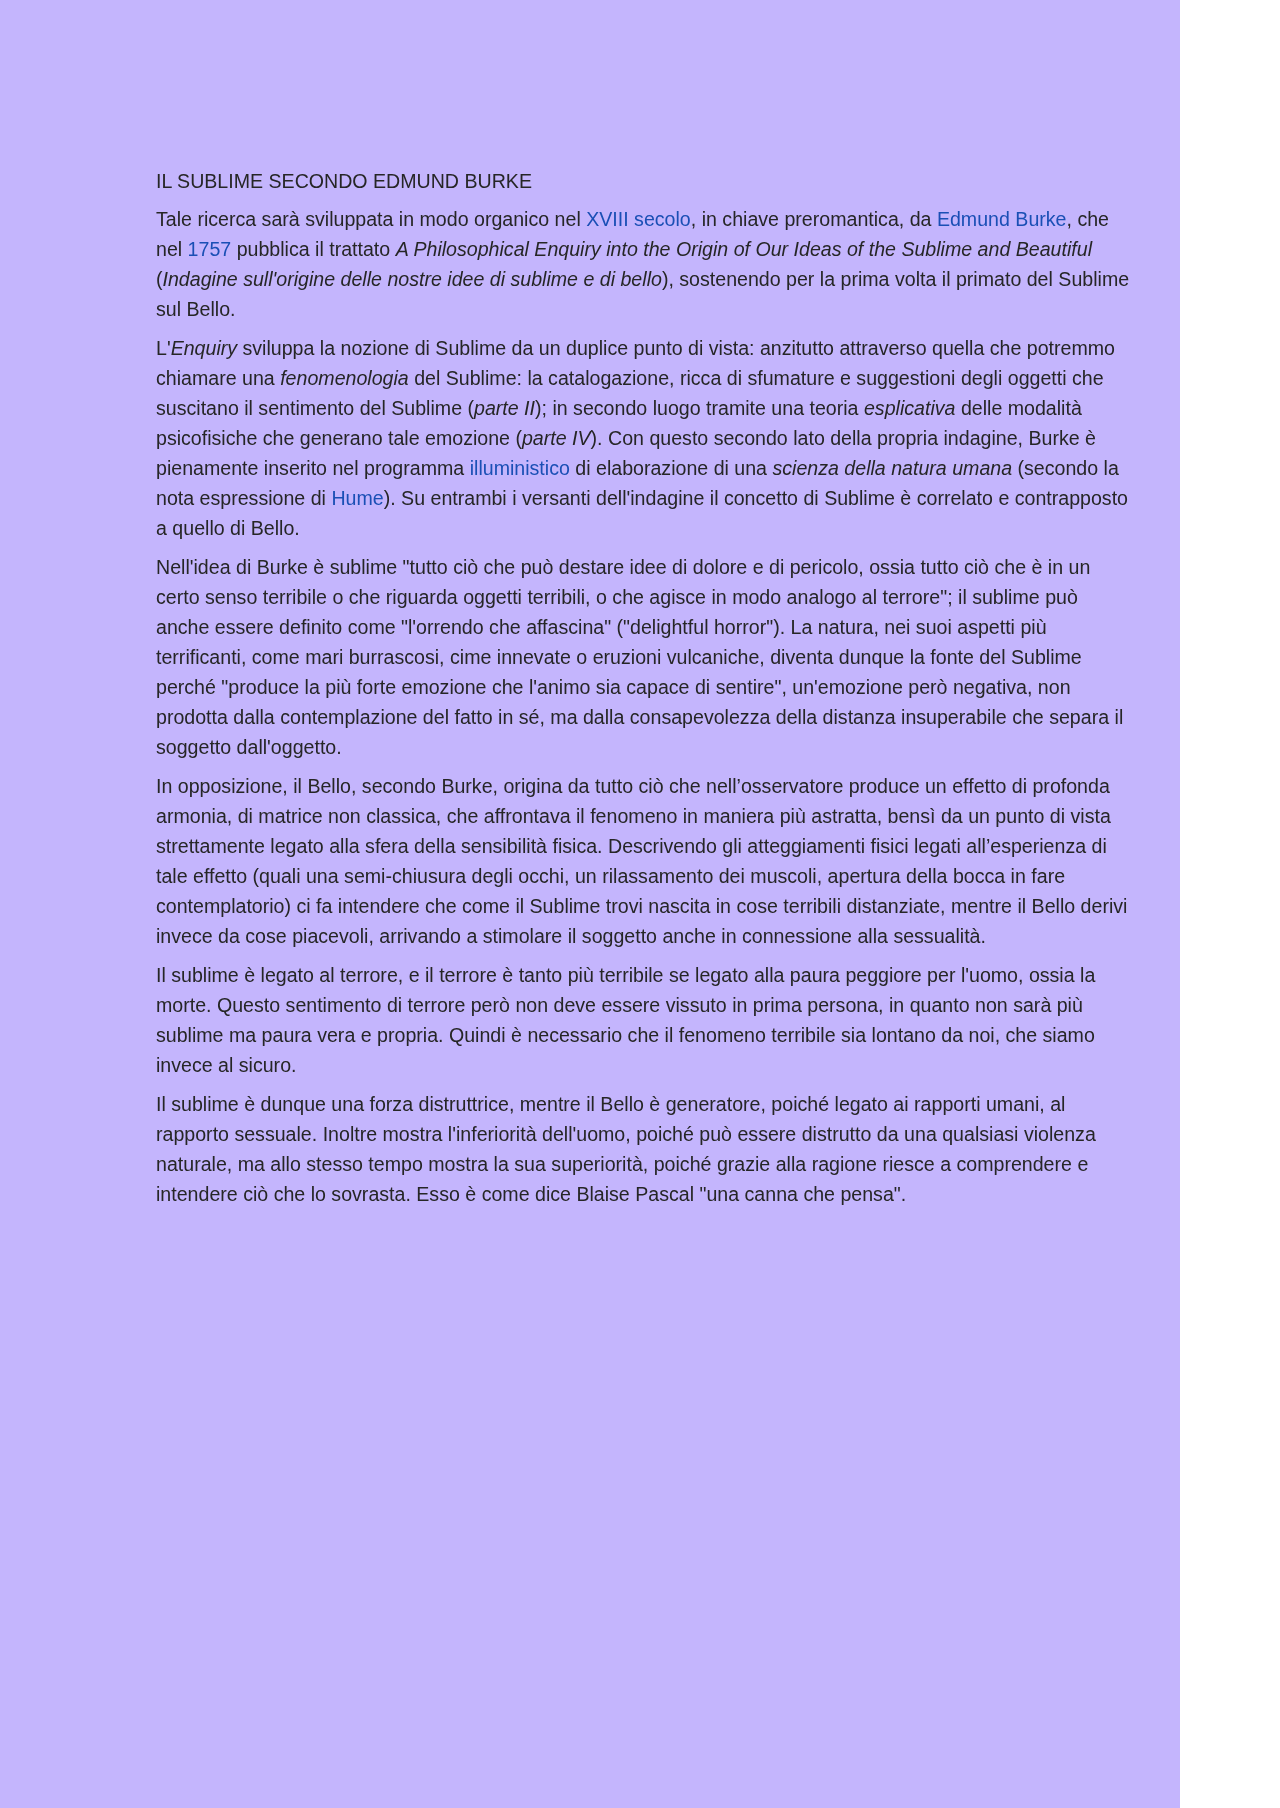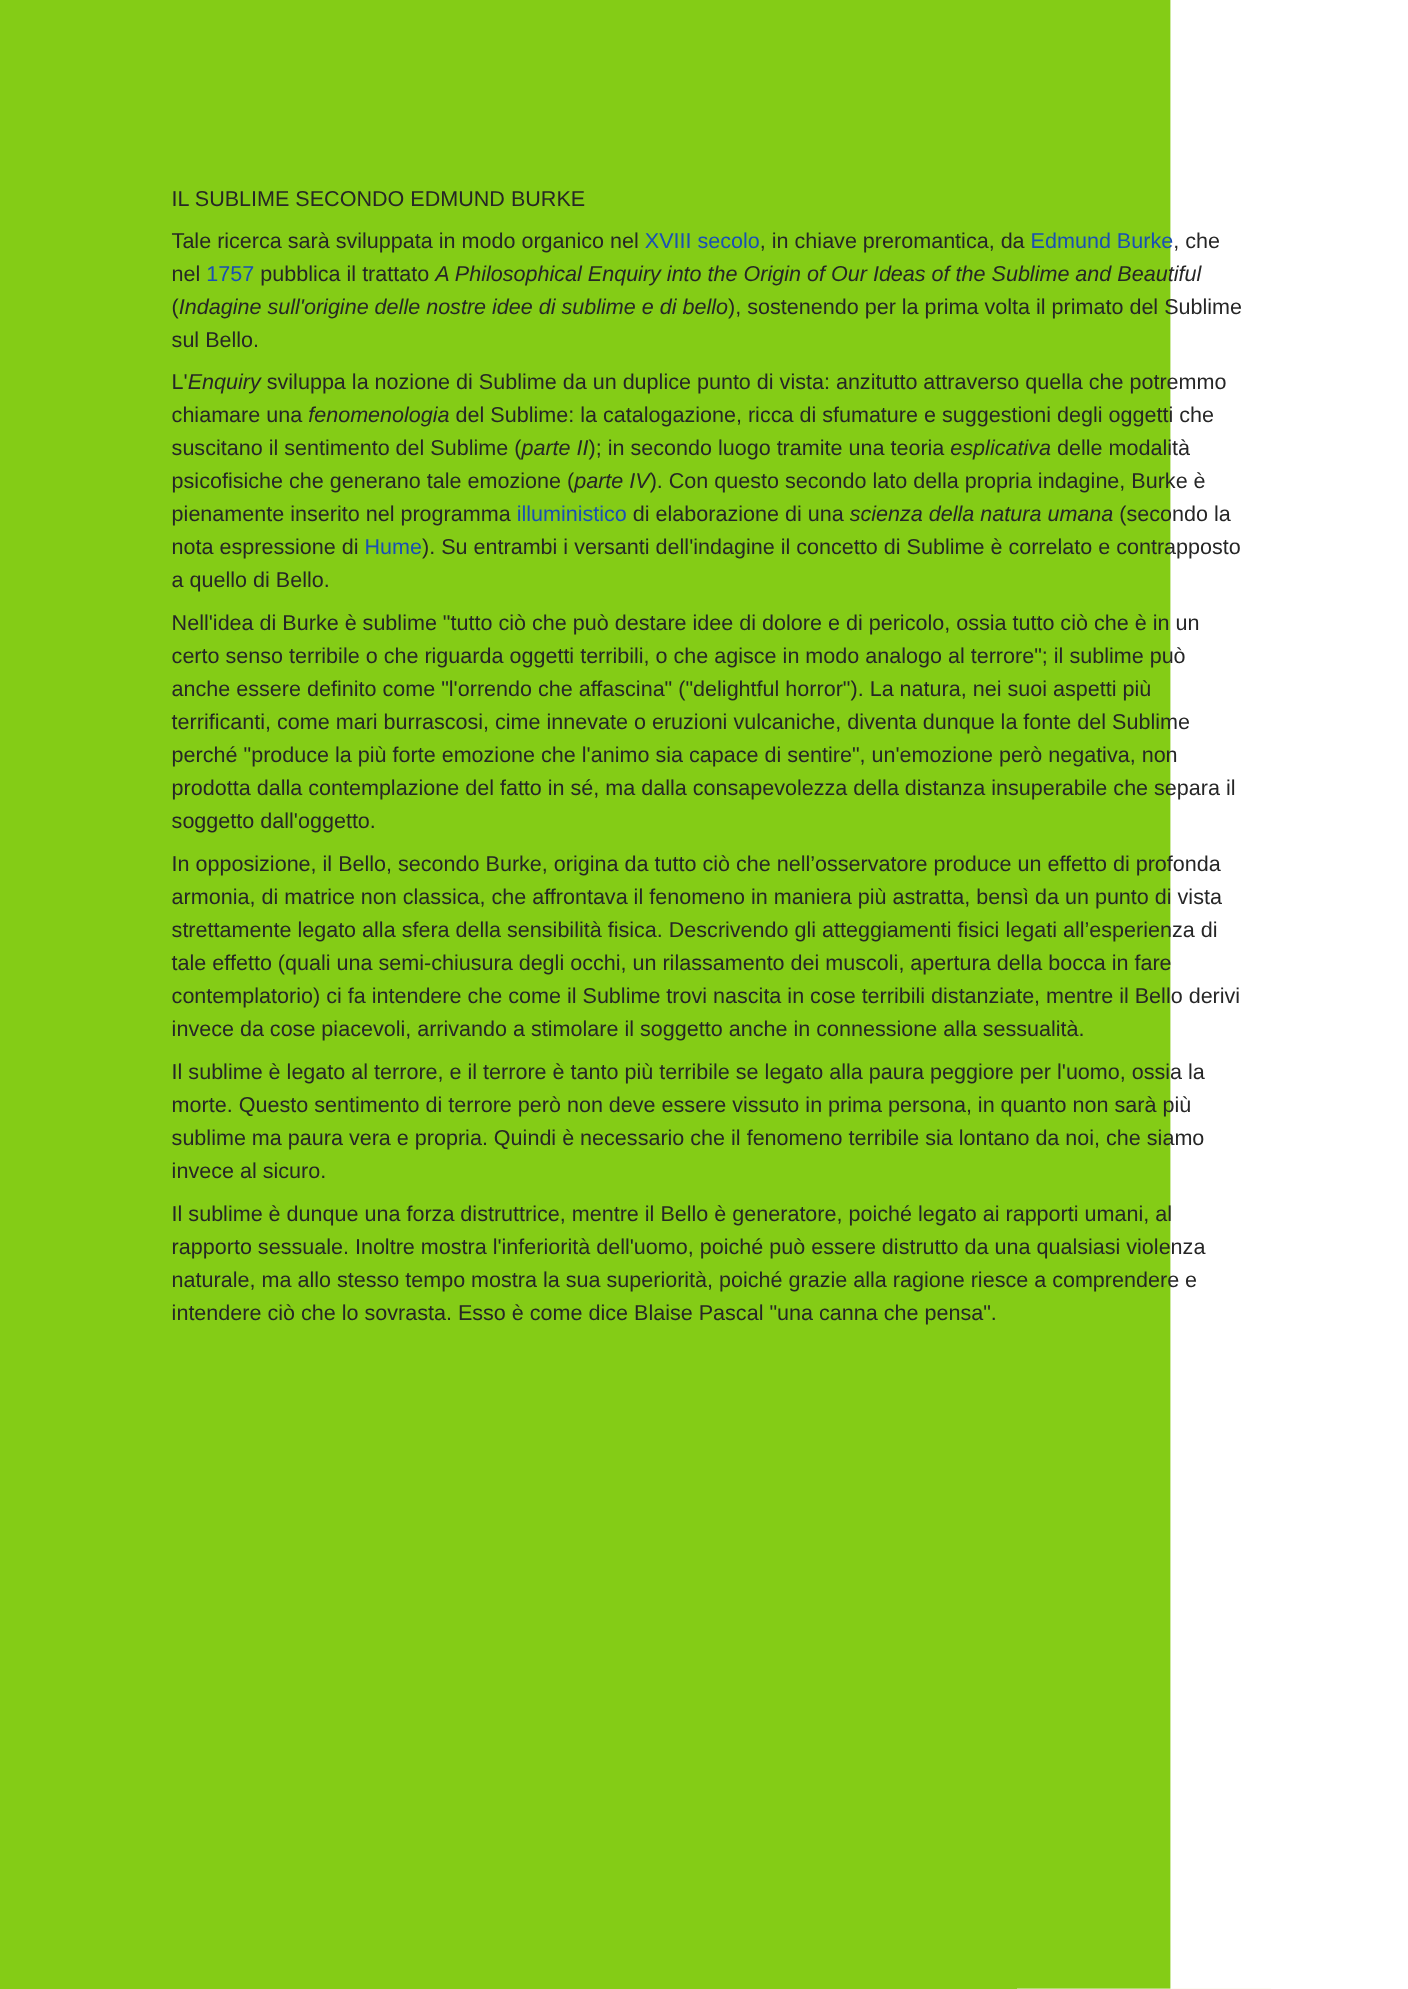--- a/index.html
+++ b/index.html
@@ -1,18 +1,18 @@
 <!DOCTYPE html>
 <html><head>
 <meta charset="utf-8">
 <style>
   html, body { margin: 0; padding: 0; background: #ffffff; }
   body { width: 1280px; height: 1808px; position: relative; overflow: hidden; }
   .page {
-    position: absolute; left: 0; top: 0; width: 1064px; height: 1808px; background: #84cc16;
+    position: absolute; left: 0; top: 0; width: 1180px; height: 1808px; background: #c4b5fd;
   }
   .content {
     position: absolute; left: 156px; top: 166px; width: 980px;
     font-family: "Liberation Sans", sans-serif;
     font-size: 19.6px; line-height: 30px; color: #262626;
   }
   .title {
     margin: 0 0 8px 0; font-weight: normal; font-size: 19.6px; line-height: 30px;
   }
   p { margin: 0 0 9px 0; }

